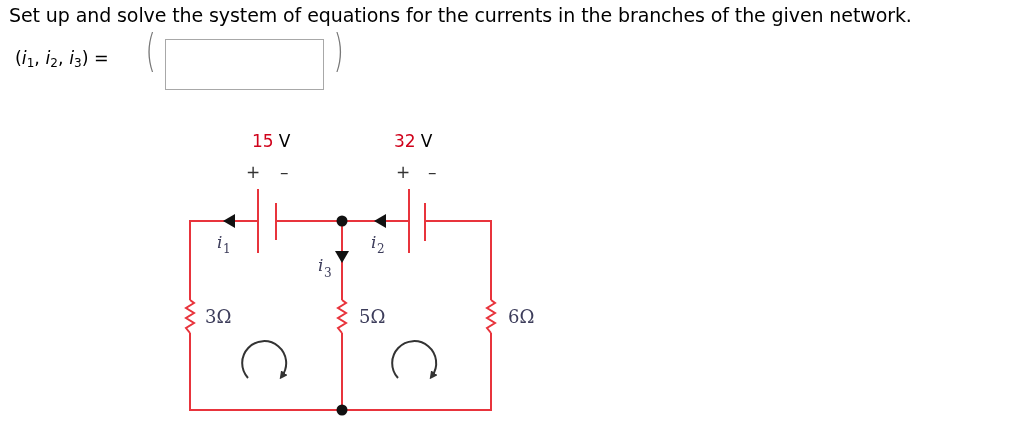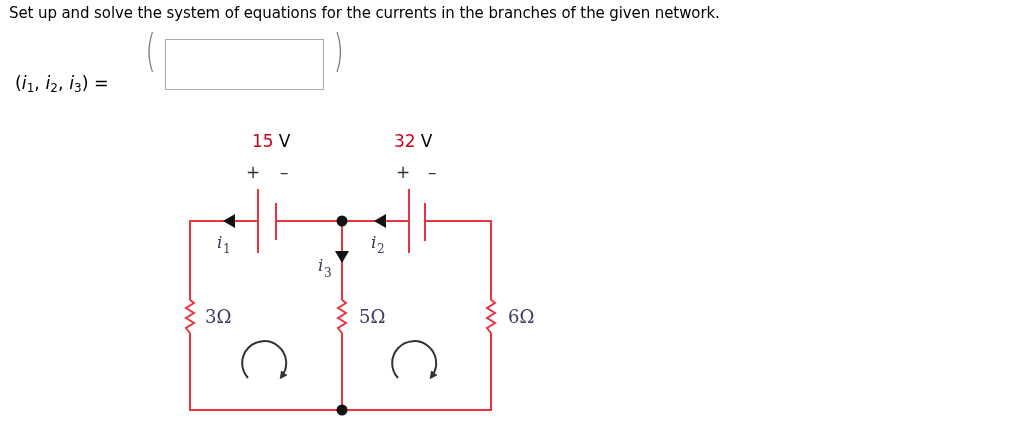--- a/index.html
+++ b/index.html
@@ -1,19 +1,19 @@
 <!DOCTYPE html>
 <html><head>
   <meta charset="utf-8">
   <style>
     html, body { margin: 0; padding: 0; background: #ffffff; }
     body { width: 1024px; height: 422px; position: relative; overflow: hidden;
            font-family: "DejaVu Sans", "Liberation Sans", sans-serif; color: #000; }
-    .prompt { position: absolute; left: 9px; top: 4px; font-size: 15px; letter-spacing: -0.1px; white-space: nowrap; }
-    .answer-row { position: absolute; left: 15px; top: 48px; font-size: 17.5px; white-space: nowrap; margin-top: 25px; }
+    .prompt { position: absolute; left: 9px; top: 4px; font-size: 19px; letter-spacing: -0.1px; white-space: nowrap; }
+    .answer-row { position: absolute; left: 15px; top: 48px; font-size: 17.5px; white-space: nowrap; }
     .answer-row i { font-style: italic; }
     .answer-row sub { font-size: 12px; vertical-align: -3px; }
     .paren { position: absolute; font-size: 44px; color: #777; font-weight: 200; top: 29px; line-height: 1; transform: scaleX(0.6); }
     .input-box { position: absolute; left: 165px; top: 39px; width: 159px; height: 51px; border: 1px solid #a8a8a8;
                  box-sizing: border-box; background: #fff; outline: none; font-size: 16px; padding: 4px; }
     svg.circuit { position: absolute; left: 0; top: 0; }
     .vlabel { font-family: "DejaVu Sans", sans-serif; font-size: 17px; }
     .rlabel { font-family: "DejaVu Serif", "Liberation Serif", serif; font-size: 18px; fill: #3c3c5a; }
     .ilabel { font-family: "DejaVu Serif", "Liberation Serif", serif; font-style: italic; font-size: 17px; fill: #3c3c5a; }
     .isub { font-family: "DejaVu Serif", "Liberation Serif", serif; font-size: 12px; fill: #3c3c5a; }

